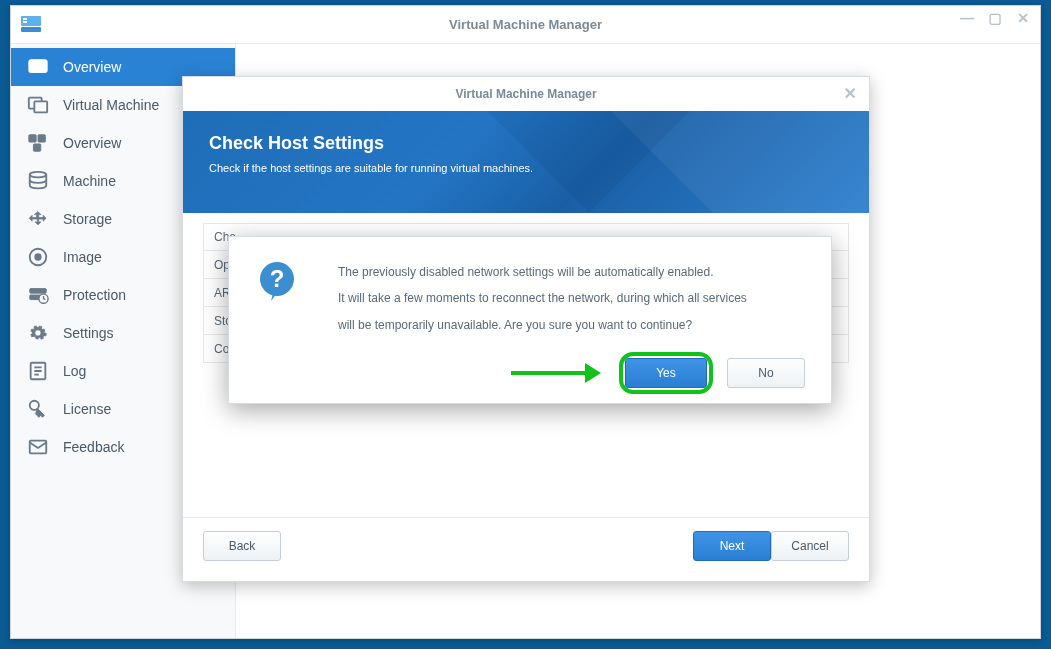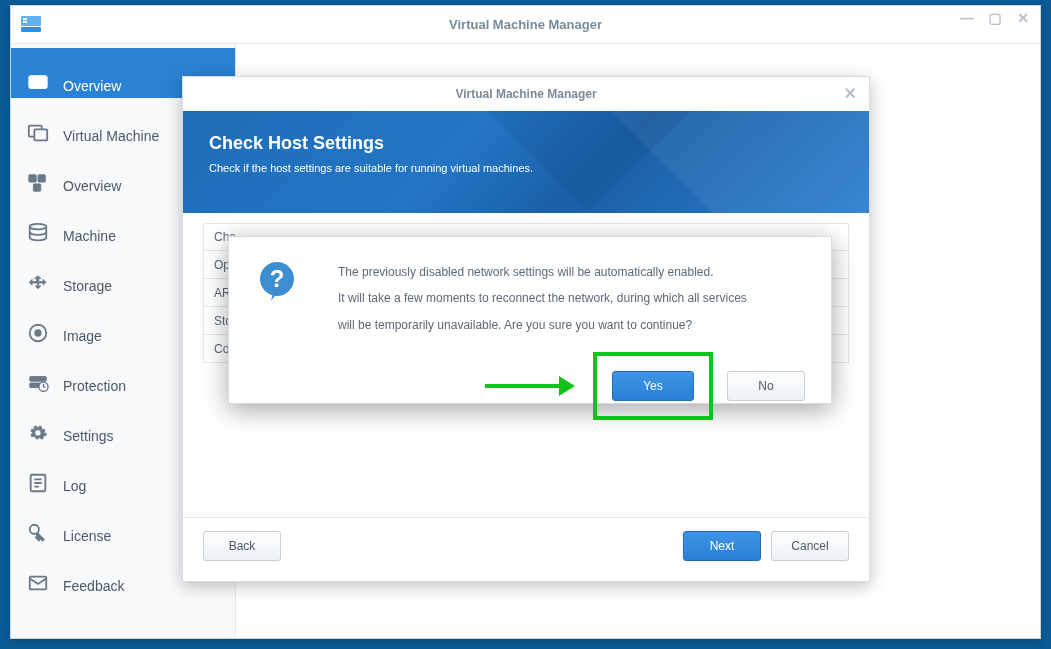--- a/index.html
+++ b/index.html
@@ -20,21 +20,21 @@
   display:flex; align-items:center; justify-content:center;
 }
 .titlebar .winctl {
   position:absolute; right:8px; top:4px; display:flex; gap:10px;
 }
 .titlebar .winctl span { color:#b8c2cc; font-size:14px; cursor:pointer; width:18px; text-align:center; }
 
 .body { display:flex; height:calc(100% - 38px); }
 .sidebar { width:225px; background:#f7f9fb; border-right:1px solid #e6eaee; padding-top:4px; }
 .nav-item {
-  display:flex; align-items:flex-end; gap:14px; height:50px; padding:4px 16px;
+  display:flex; align-items:center; gap:14px; height:38px; padding:4px 16px;
   color:#4a5a68; font-size:14px; cursor:pointer;
 }
 .nav-item.active { background:#2a82d4; color:#fff; }
 .nav-item .icn { width:22px; height:22px; display:flex; align-items:center; justify-content:center; }
 .nav-item .icn svg { width:22px; height:22px; }
 .nav-item.active .icn svg path, .nav-item.active .icn svg rect, .nav-item.active .icn svg circle, .nav-item.active .icn svg ellipse { stroke:#fff; fill:#fff; }
 .nav-item .icn svg path, .nav-item .icn svg rect, .nav-item .icn svg circle, .nav-item .icn svg ellipse { stroke:#6b7a88; }
 
 .content { flex:1; background:#fff; }
 
@@ -63,21 +63,21 @@
 
 .wizard .wiz-body { padding:10px 20px; height:304px; position:relative; }
 .check-row {
   height:28px; border:1px solid #e4e8ec; border-top:none; display:flex; align-items:center;
   padding:0 10px; font-size:12px; color:#5a6a78; background:#fff;
 }
 .check-row:first-child { border-top:1px solid #e4e8ec; }
 
 .wizard .wiz-footer {
   height:56px; border-top:1px solid #e6eaee; display:flex; align-items:center;
-  padding:0 20px; gap:10px;
+  padding:0 20px; 
 }
 .wizard .wiz-footer .spacer { flex:1; }
 .btn {
   min-width:78px; height:30px; border:1px solid #c7cfd6; background:linear-gradient(#fdfefe,#eef2f5);
   border-radius:3px; font-size:12px; color:#4a5a68; cursor:pointer; padding:0 16px;
 }
 .btn.primary {
   background:linear-gradient(#3f94e6,#2a7fd4); border:1px solid #1f6db8; color:#fff;
 }
 
@@ -87,21 +87,21 @@
   background:#fff; border:1px solid #d6dce2; box-shadow:0 6px 24px rgba(0,0,0,.35);
   z-index:30; padding:22px 26px 16px 26px;
 }
 .confirm .row { display:flex; gap:20px; }
 .confirm .qicon {
   width:44px; height:44px; flex:0 0 44px;
 }
 .confirm .msg { font-size:12px; color:#5a6a78; line-height:2.2;margin-left:19px; }
 .confirm .actions { display:flex; justify-content:flex-end; gap:14px; margin-top:14px; align-items:center;}
 .hl {
-  border:4px solid #11c21b; padding:15px; border-radius:0; display:inline-flex;
+  border:4px solid #11c21b; padding:2px; border-radius:14px; display:inline-flex;
 }
 .arrow {
   width:90px; height:10px; position:relative; margin-right:4px;
 }
 .arrow .shaft { position:absolute; left:0; top:3px; width:74px; height:4px; background:#11c21b; }
 .arrow .head {
   position:absolute; right:0; top:-5px; width:0; height:0;
   border-left:16px solid #11c21b; border-top:10px solid transparent; border-bottom:10px solid transparent;
 }
 

